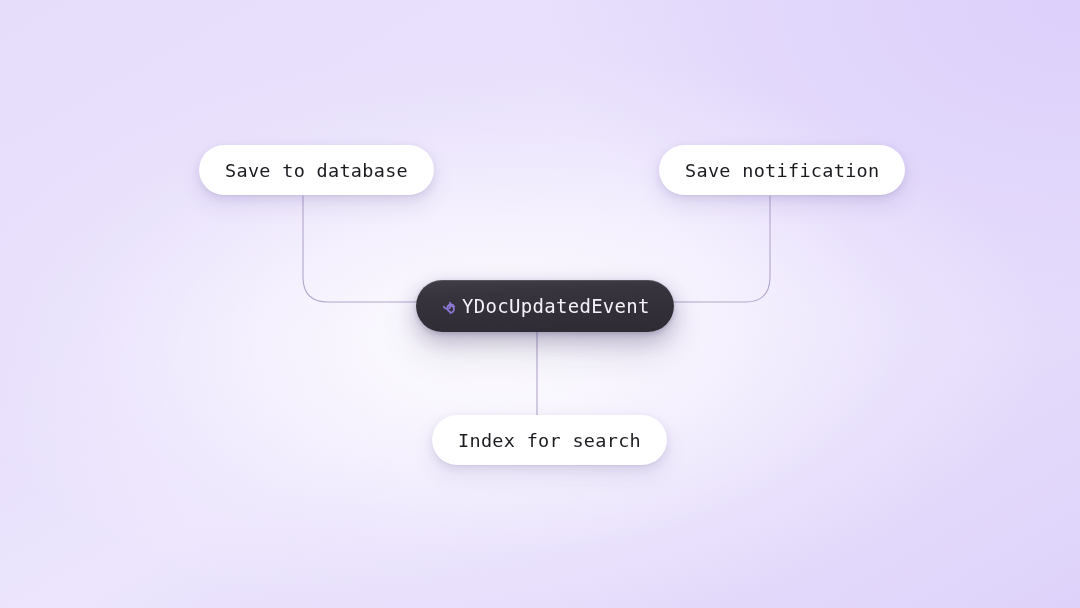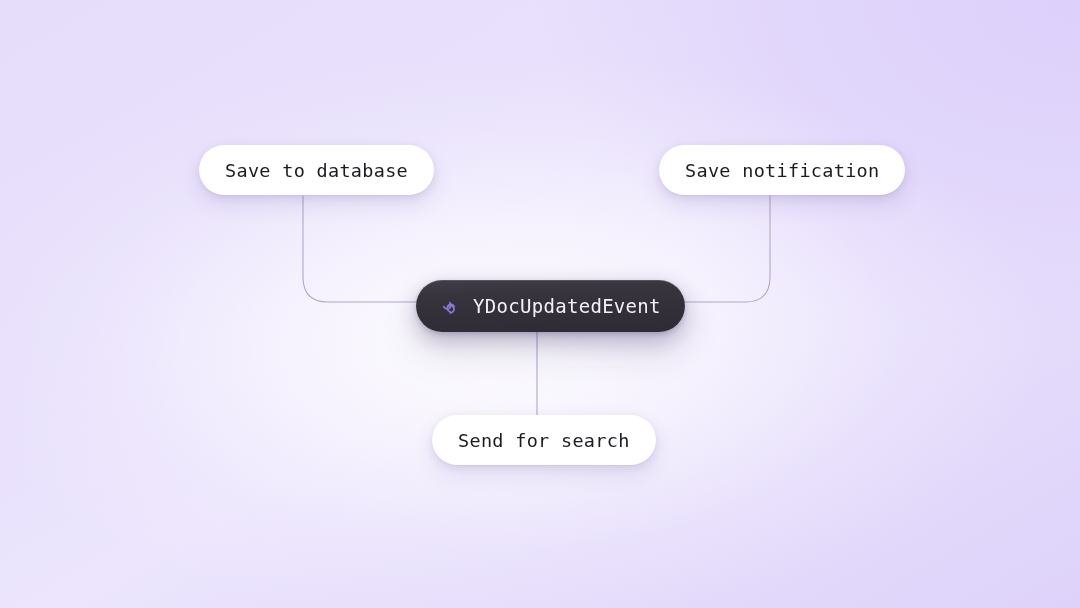--- a/index.html
+++ b/index.html
@@ -69,21 +69,21 @@
   }
 
   .node-center {
     height: 52px;
     padding: 0 24px 0 22px;
     border-radius: 999px;
     background: linear-gradient(178deg, #423e49 0%, #37343d 26%, #322f38 62%, #2e2b34 100%);
     color: #f4f2f8;
     font-size: 19px;
     letter-spacing: 0.3px;
-    gap: 13px;
+    gap: 2px;
     box-shadow:
       inset 0 1px 0 rgba(255,255,255,0.13),
       0 2px 5px rgba(45,30,85,0.18),
       0 8px 20px rgba(45,30,85,0.22),
       0 18px 38px rgba(45,30,85,0.16);
   }
 
   .node-icon {
     display: flex;
     align-items: center;
@@ -139,21 +139,21 @@
 
   <div class="node node-leaf" id="node-save">
     <span class="node-label">Save to database</span>
   </div>
 
   <div class="node node-leaf" id="node-notify">
     <span class="node-label">Save notification</span>
   </div>
 
   <div class="node node-leaf" id="node-index">
-    <span class="node-label">Send for search</span>
+    <span class="node-label">Index for search</span>
   </div>
 
   <div class="node node-center" id="node-event">
     <span class="node-icon">
       <svg viewBox="0 0 24 24" width="22" height="22" fill="none" stroke="#8b78d6" stroke-width="1.9" stroke-linecap="round" stroke-linejoin="round" xmlns="http://www.w3.org/2000/svg">
         <path d="M17.6 12.4a4 4 0 1 0-4.5 5.8"></path>
         <path d="M6.3 12.6a4 4 0 1 0 6.6-4.2"></path>
         <path d="M13.1 19.4a4 4 0 1 0-2-7.2"></path>
       </svg>
     </span>

